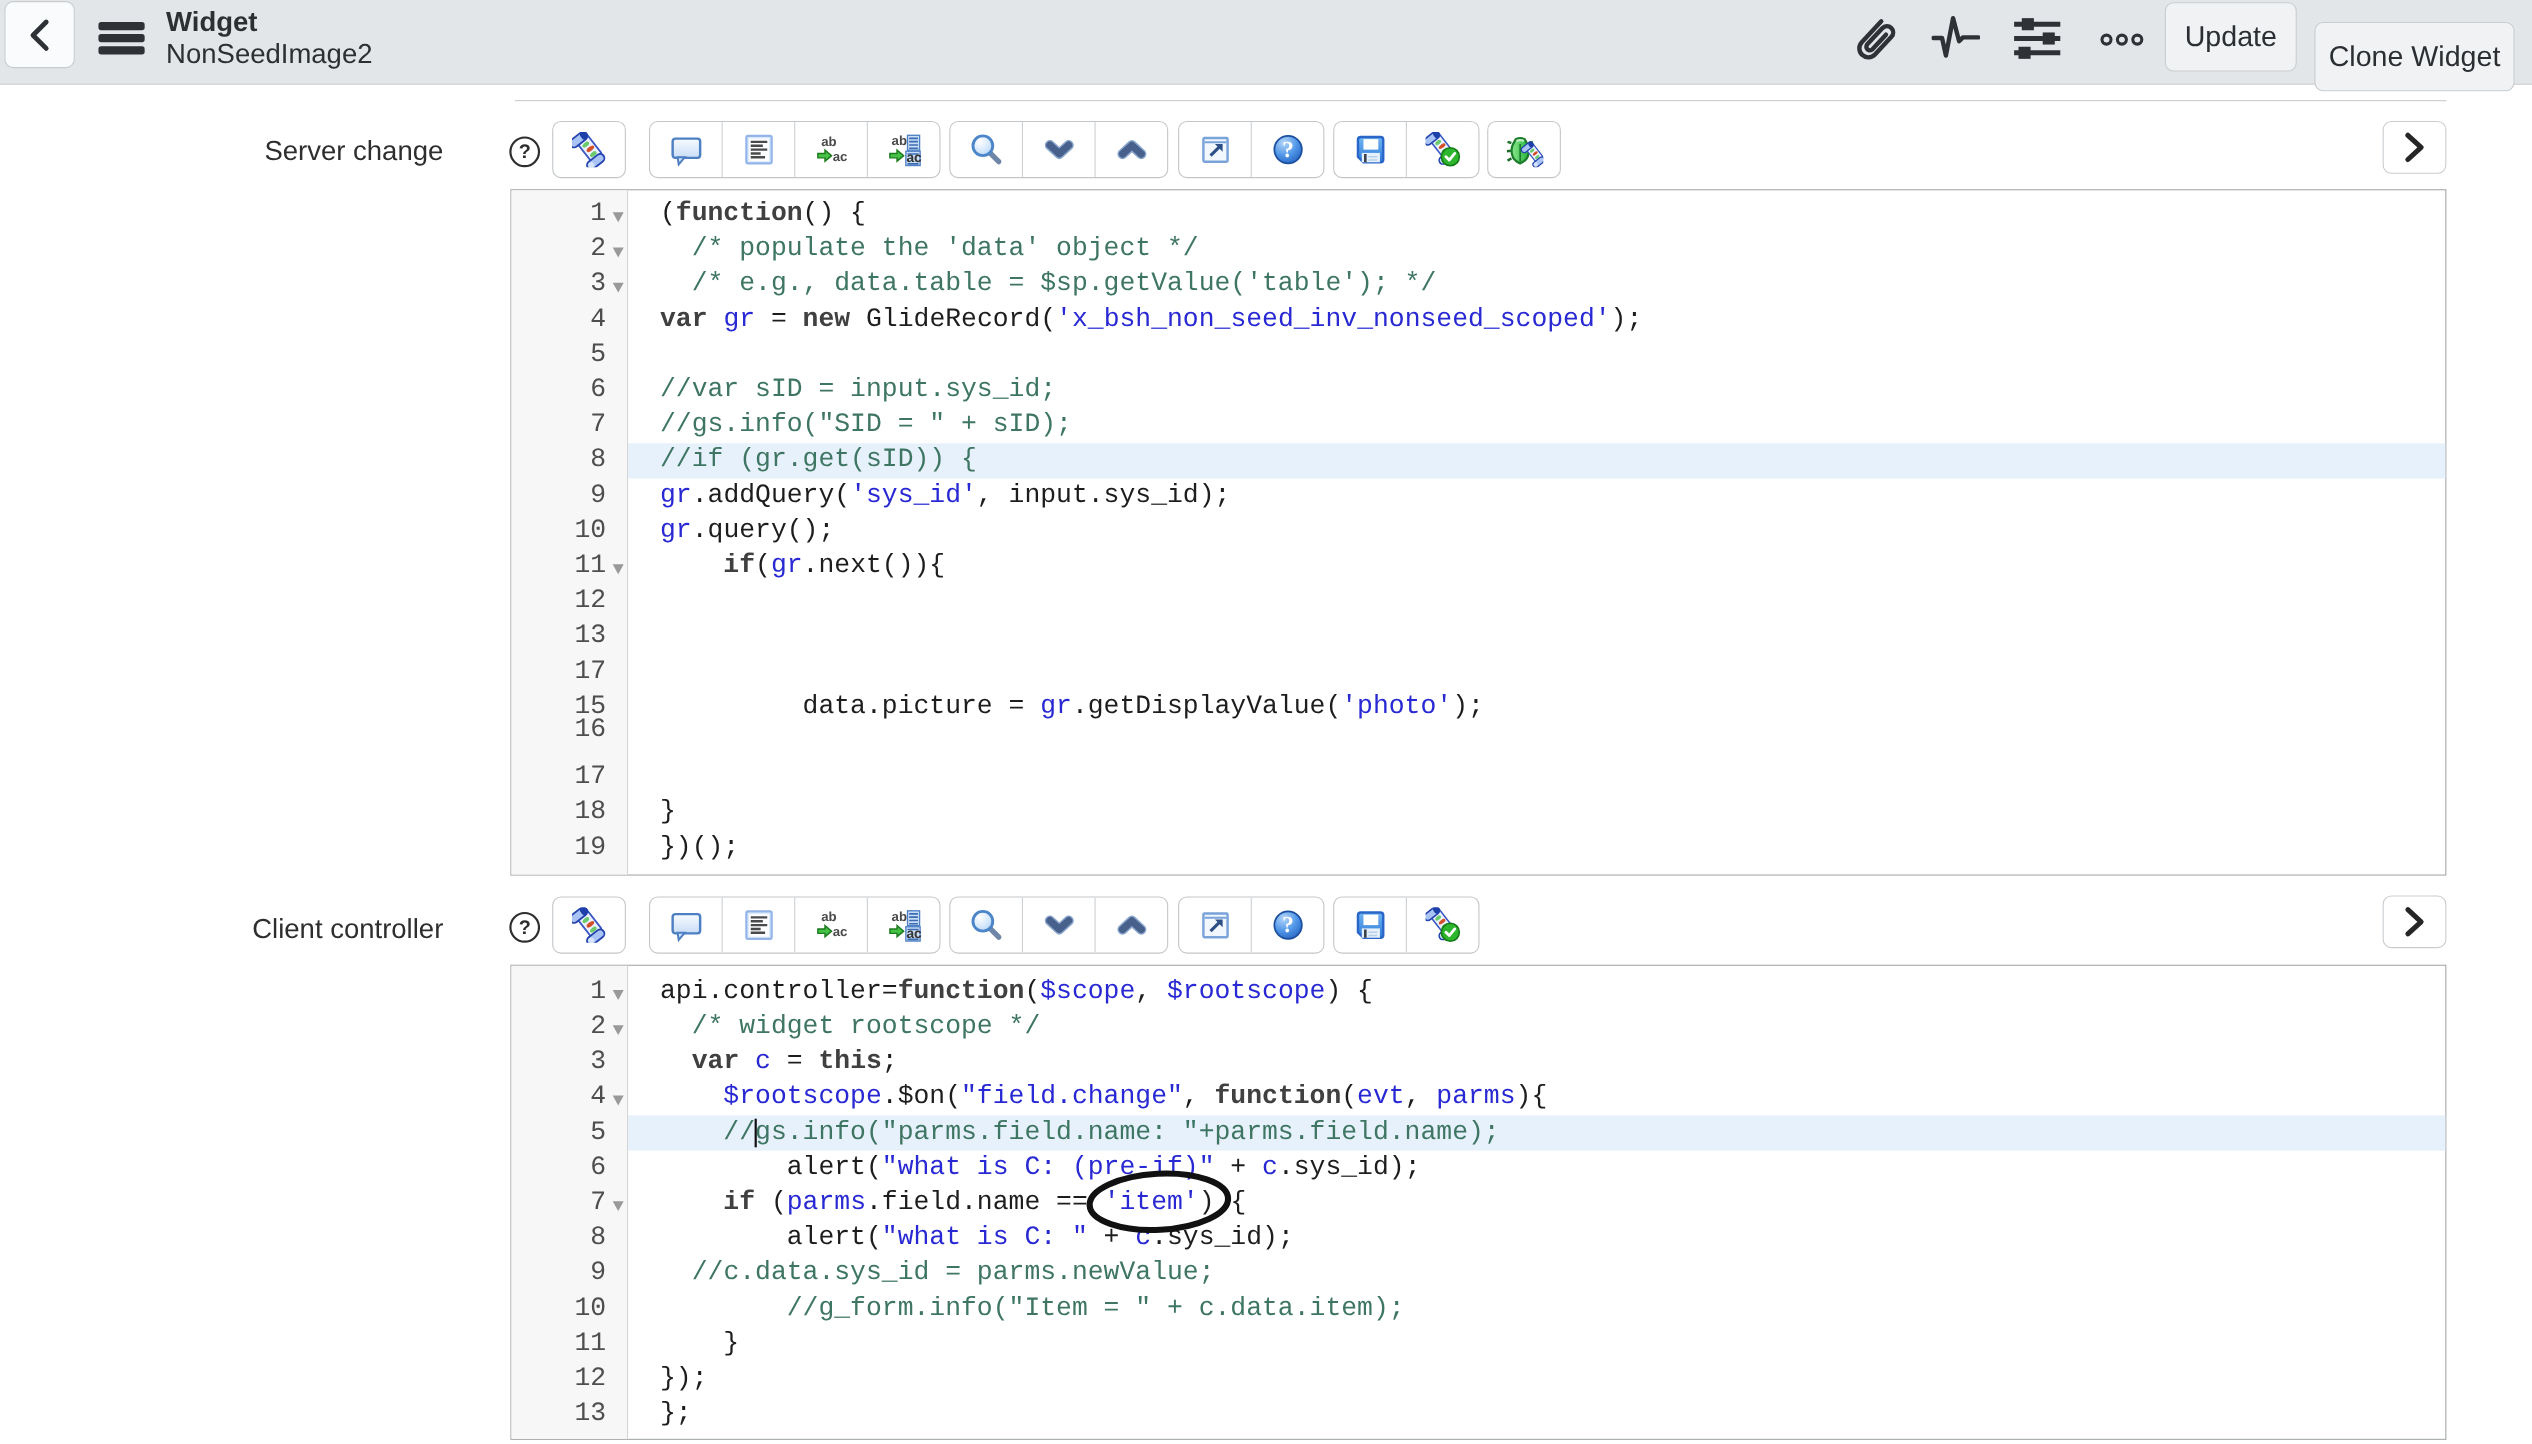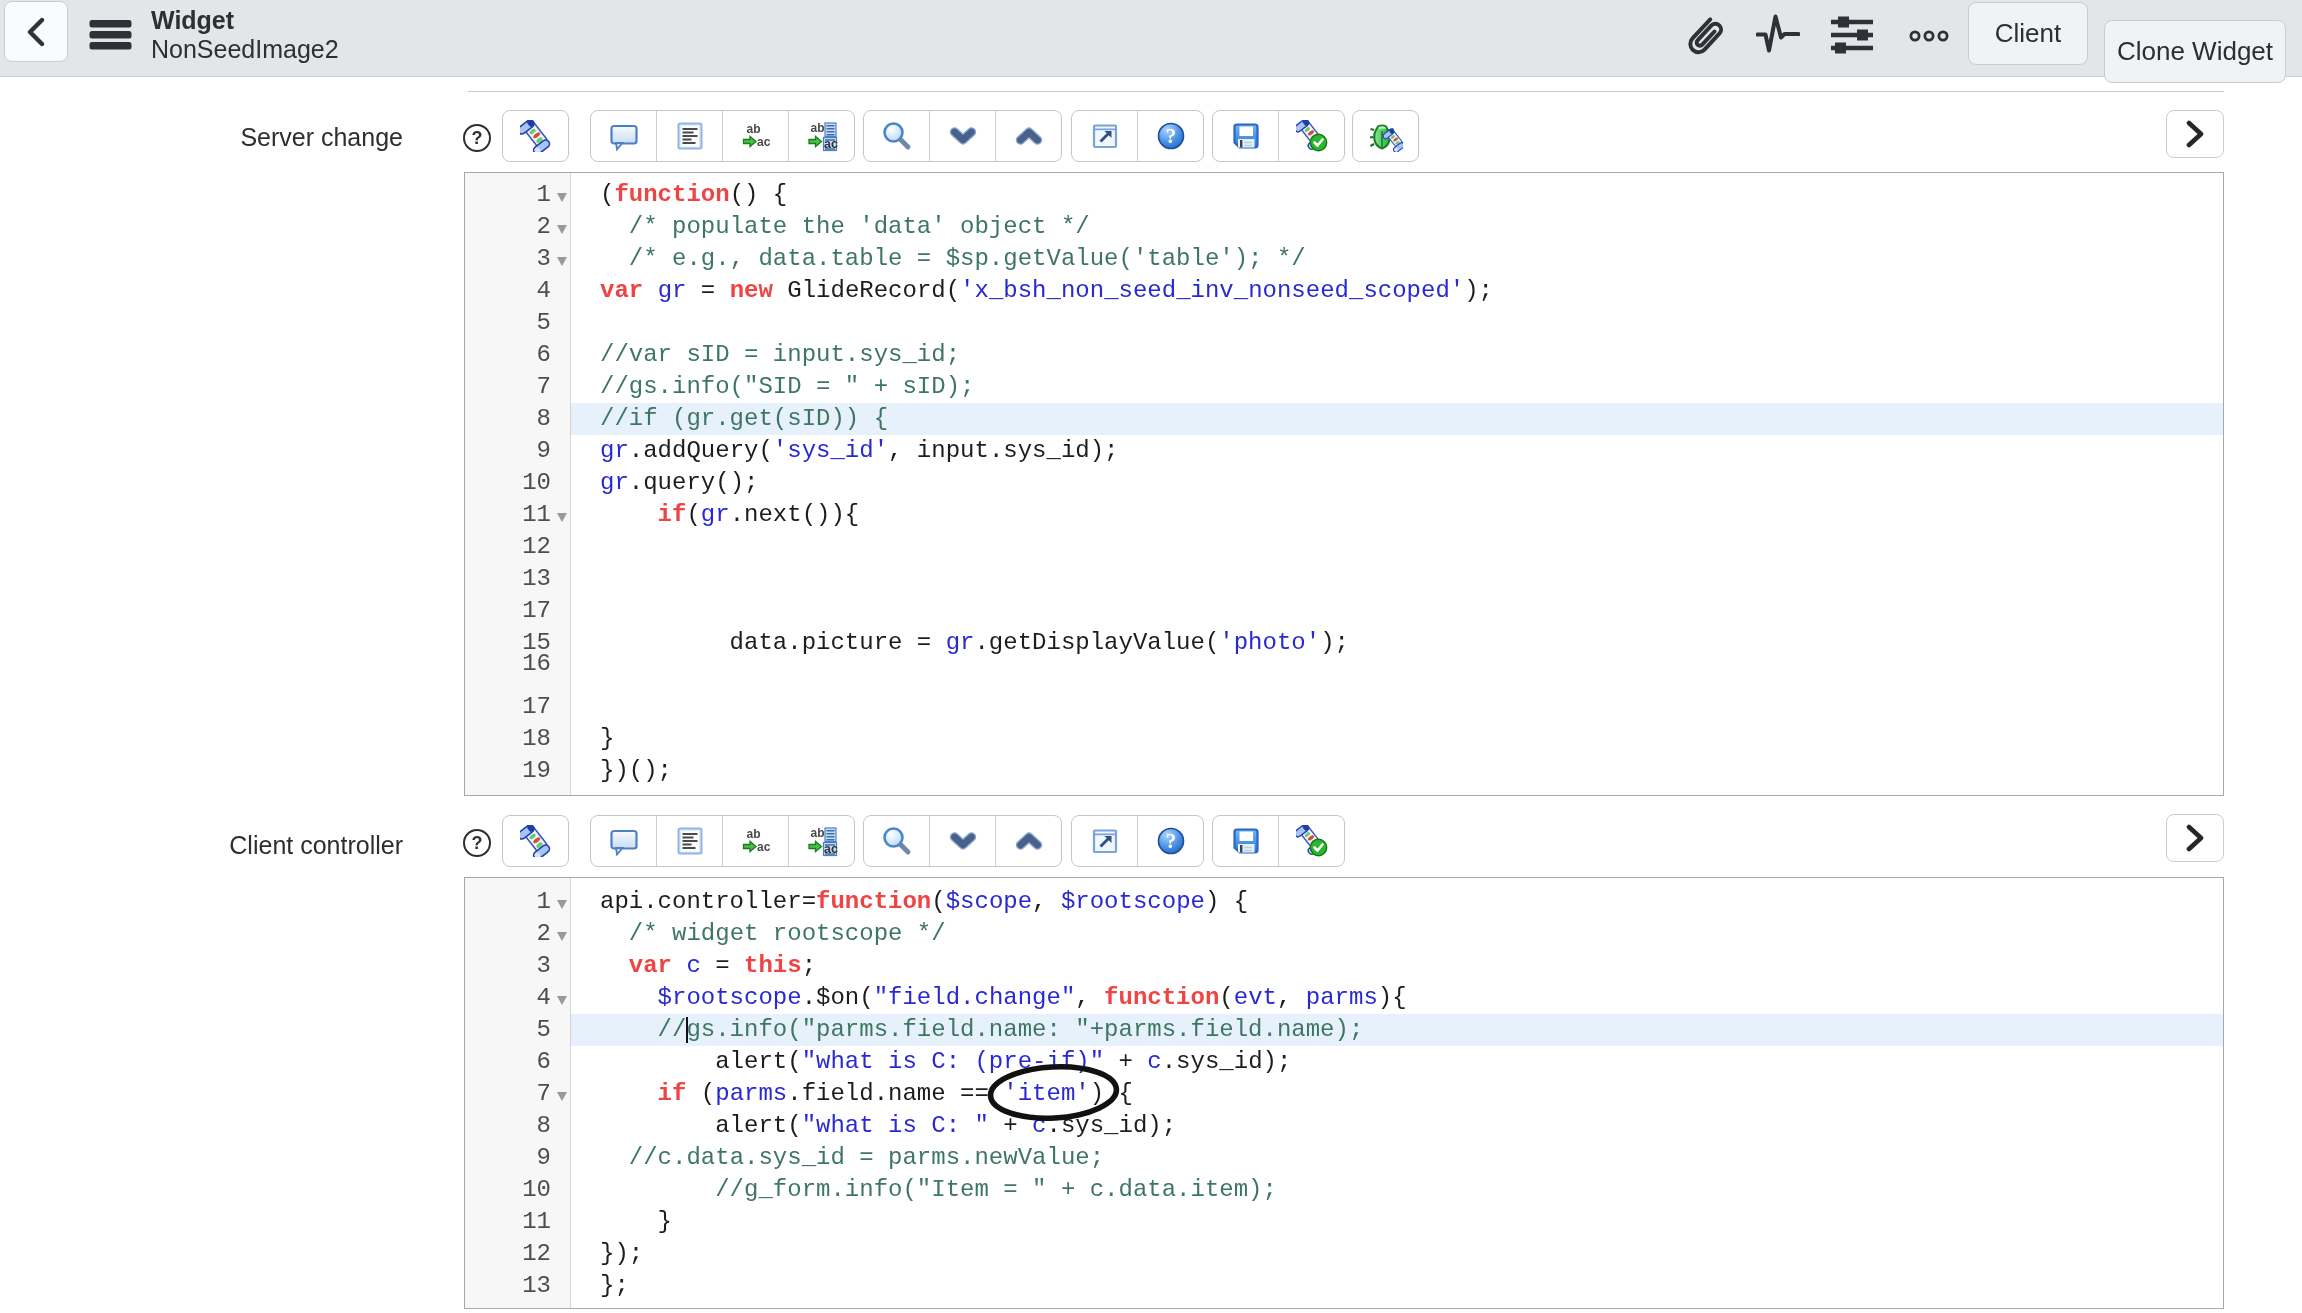--- a/index.html
+++ b/index.html
@@ -15,21 +15,21 @@
 .grp { position:absolute; display:flex; background:#fff; border:1px solid #c3c7ca; border-radius:8px; overflow:hidden; }
 .cell { width:66px; display:flex; align-items:center; justify-content:center; border-left:1px solid #cdd0d3; }
 .cell.first { border-left:none; width:65px; }
 .exp { position:absolute; width:58px; height:48px; background:#fff; border:1px solid #c9cdd0; border-radius:8px; display:flex; align-items:center; justify-content:center; }
 .ed { position:absolute; background:#fff; border:1px solid #a6a9ab; }
 .gut { position:absolute; left:0; top:0; bottom:0; background:#f7f7f7; border-right:1px solid #d5d5d5; }
 .ln { position:absolute; left:0; width:86px; text-align:right; font-family:"Liberation Mono", monospace; font-size:24px; line-height:32px; color:#4e4e4e; }
 .fold { position:absolute; left:92px; width:0; height:0; border-left:5.5px solid transparent; border-right:5.5px solid transparent; border-top:9px solid #999; }
 .al { position:absolute; height:32px; background:#e7f1fb; }
 .cl { position:absolute; left:135px; font-family:"Liberation Mono", monospace; font-size:24px; line-height:32px; white-space:pre; color:#1d1d1d; }
-.k { color:#ef4444; font-weight:bold; }
+.k { color:#404040; font-weight:bold; }
 .v { color:#2929d4; }
 .s { color:#2929d4; }
 .c { color:#3f7663; }
 </style></head><body>
 <div id="page">
 <div id="hdr">
   <div class="hbtn" style="left:4px;top:1px;width:64px;height:61px;background:#fafbfc">
         <svg width="20" height="30" viewBox="0 0 20 30">
           <polyline points="16,3 4,15 16,27" fill="none" stroke="#2e3236" stroke-width="4.4" stroke-linecap="round" stroke-linejoin="round"></polyline>
         </svg>
@@ -62,21 +62,21 @@
             <rect x="5" y="29.5" width="11" height="11"></rect>
           </g>
         </svg></div>
   <div class="hic" style="left:1908px;top:29px"><svg width="46" height="14" viewBox="0 0 46 14">
           <g fill="none" stroke="#2e3236" stroke-width="2.8">
 <circle cx="7" cy="7" r="4.1"></circle>
             <circle cx="21" cy="7" r="4.1"></circle>
             <circle cx="35" cy="7" r="4.1"></circle>
           </g>
         </svg></div>
-  <div class="hbtn" style="left:1968px;top:2px;width:120px;height:63px">Client</div>
+  <div class="hbtn" style="left:1968px;top:2px;width:120px;height:63px">Update</div>
   <div class="hbtn" style="left:2104px;top:20px;width:182px;height:63px">Clone Widget</div>
 </div>
 
 <div class="sep" style="left:468px;top:91px;width:1756px"></div>
 <div class="lbl" style="top:123px">Server change</div>
 <div class="qc" style="left:463px;top:124px">?</div>
 <div class="grp" style="left:502px;top:110px;height:52px">
       <div class="cell first">
         <svg width="32" height="32" viewBox="0 0 32 32">
           <g transform="translate(15,16) scale(0.92) rotate(-38)">

